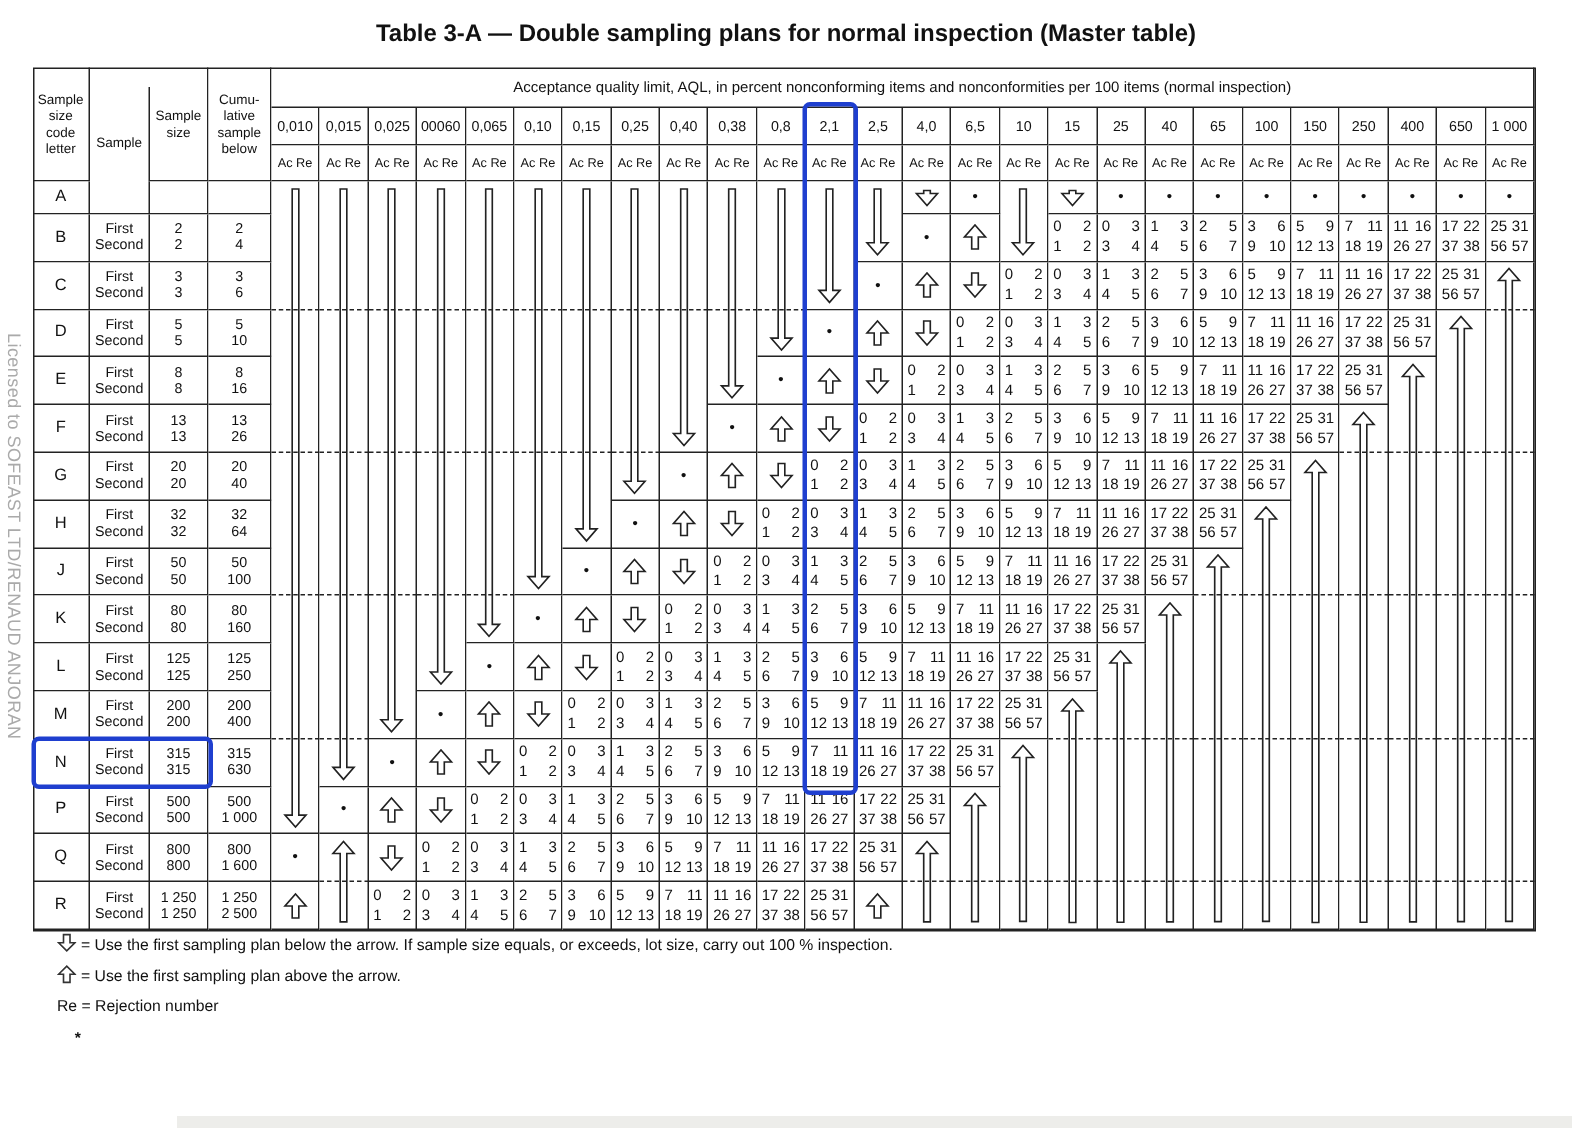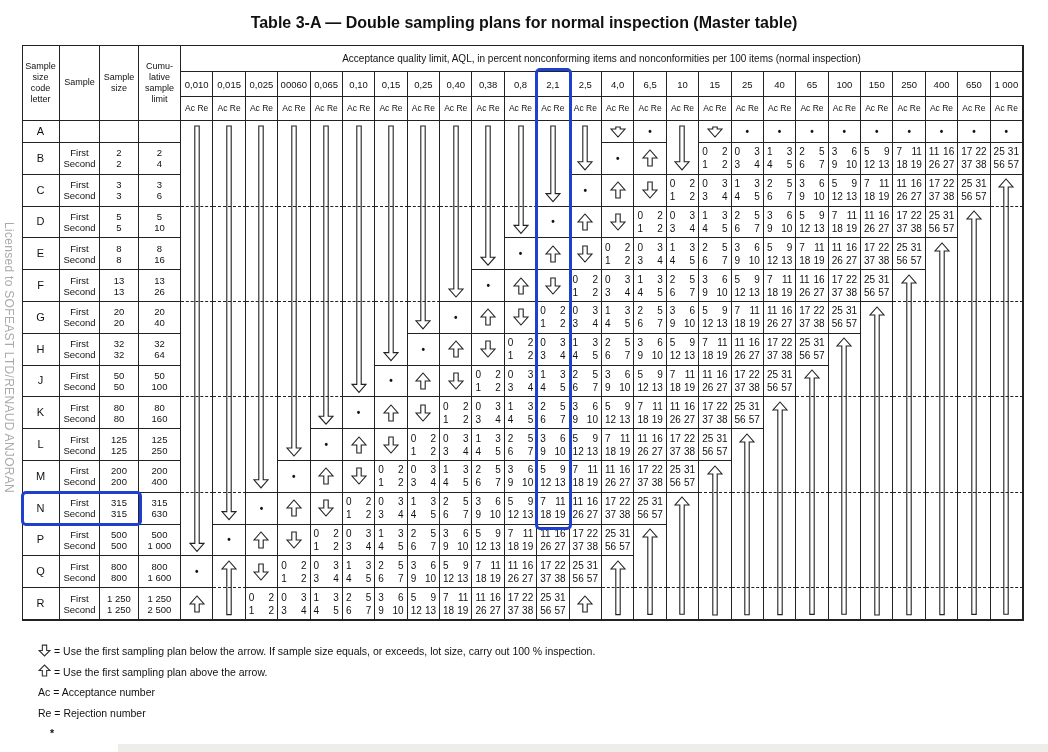--- a/index.html
+++ b/index.html
@@ -10,41 +10,41 @@
   .hdr{font-size:9px;}
   .two{flex-direction:column;}
   .val{display:grid;grid-template-columns:1fr 1fr;width:100%;padding:0 2px;box-sizing:border-box;font-size:10px;line-height:13px;}
   .val span:nth-child(odd){text-align:left;padding-left:1px}
   .val span:nth-child(even){text-align:right;padding-right:1px}
   .dot{font-size:10px;font-weight:bold;}
   .dash{position:absolute;height:0;border-top:1.5px dashed #222;pointer-events:none;}
   .outer{position:absolute;border:1.5px solid #222;box-sizing:border-box;pointer-events:none;}
   .hl{position:absolute;border:3px solid #1f3fcf;border-radius:5px;box-sizing:border-box;pointer-events:none;}
   #wm{position:absolute;left:16px;top:222px;transform-origin:0 0;transform:rotate(90deg);color:#aaa;font-size:12px;white-space:nowrap;letter-spacing:0.3px;}
-  #legend{position:absolute;left:38px;top:641px;font-size:10.5px;}
+  #legend{position:absolute;left:38px;top:620px;font-size:10.5px;}
   #legend div{height:20.5px;display:flex;align-items:center;}
   #legend .sym{display:inline-block;width:16px;}
   #greybar{position:absolute;left:118px;top:744px;width:930px;height:8px;background:#ededea;}
 </style>
 </head>
 <body>
 
 <div id="title">Table 3-A — Double sampling plans for normal inspection (Master table)</div>
 <div id="tbl">
     <div class="c hdr two" style="left: 22px; top: 45px; width: 38px; height: 76px;">
       <span style="width: 100%;">Sample size code letter</span>
     </div>
-    <div class="c hdr two" style="left: 60px; top: 45px; width: 40px; height: 76px;">
+    <div class="c hdr two" style="left: 60px; top: 58px; width: 40px; height: 76px;">
       <span style="width: 100%;">Sample</span>
     </div>
     <div class="c hdr two" style="left: 100px; top: 45px; width: 39px; height: 76px;">
       <span style="width: 100%;">Sample size</span>
     </div>
     <div class="c hdr two" style="left: 139px; top: 45px; width: 42px; height: 76px;">
-      <span style="width: 100%;">Cumu- lative sample limit</span>
+      <span style="width: 100%;">Cumu- lative sample below</span>
     </div>
     <div class="c hdr" style="left: 181px; top: 45px; width: 842px; height: 27px; font-size: 10px;">
       <span>Acceptance quality limit, AQL, in percent nonconforming items and nonconformities per 100 items (normal inspection)</span>
     </div>
     <div class="c hdr" style="left: 181px; top: 72px; width: 32.3846px; height: 25px; font-size: 9.5px;">
       <span>0,010</span>
     </div>
     <div class="c hdr" style="left: 181px; top: 97px; width: 32.3846px; height: 24px; font-size: 8.5px;">
       <span>Ac Re</span>
     </div>
@@ -2066,22 +2066,19 @@
         </svg></span>
       <span>= Use the first sampling plan below the arrow. If sample size equals, or exceeds, lot size, carry out 100 % inspection.</span>
     </div>
   <div>
       <span class="sym"><svg width="13" height="13" viewBox="0 0 12 12">
           <path d="M4 11h4V6h3L6 1 1 6h3z" fill="#fff" stroke="#333" stroke-width="1"></path>
         </svg></span>
       <span>= Use the first sampling plan above the arrow.</span>
     </div>
   <div>
-      <span>Ac = Acceptance number</span>
-    </div>
-  <div>
       <span>Re = Rejection number</span>
     </div>
   <div>
       <span class="sym" style="text-align:right;padding-right:4px;font-weight:bold">*</span>
     </div>
 </div>
 <div id="greybar"></div>
 
 </body></html>

